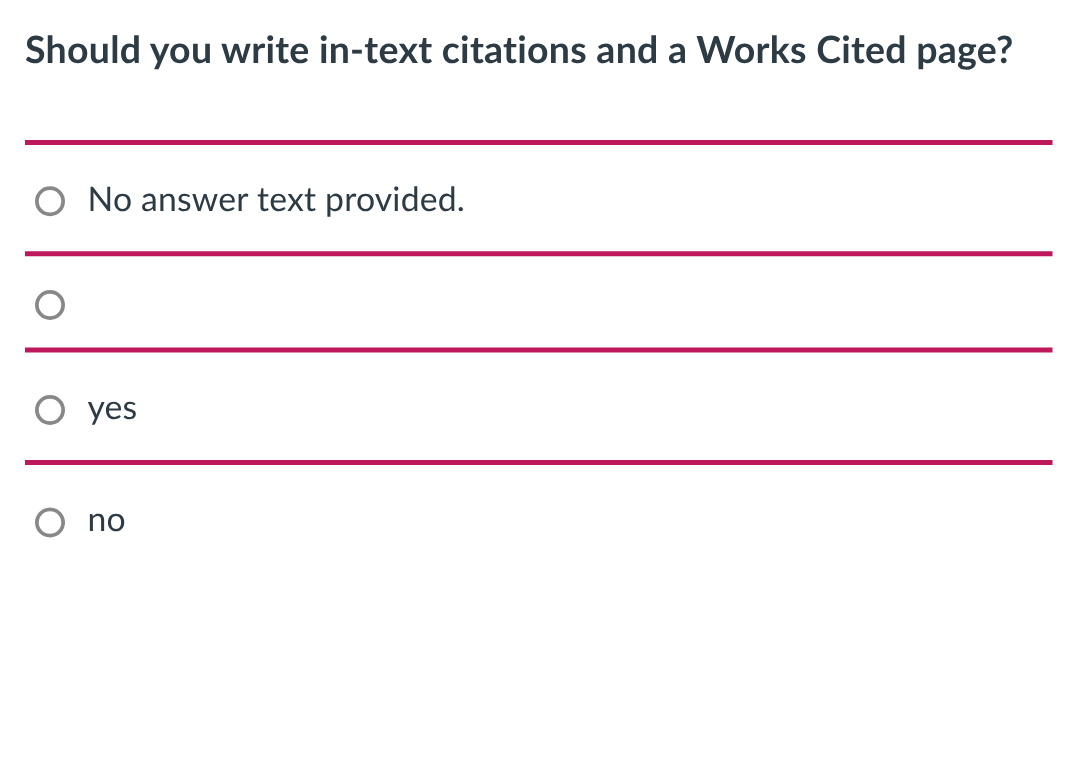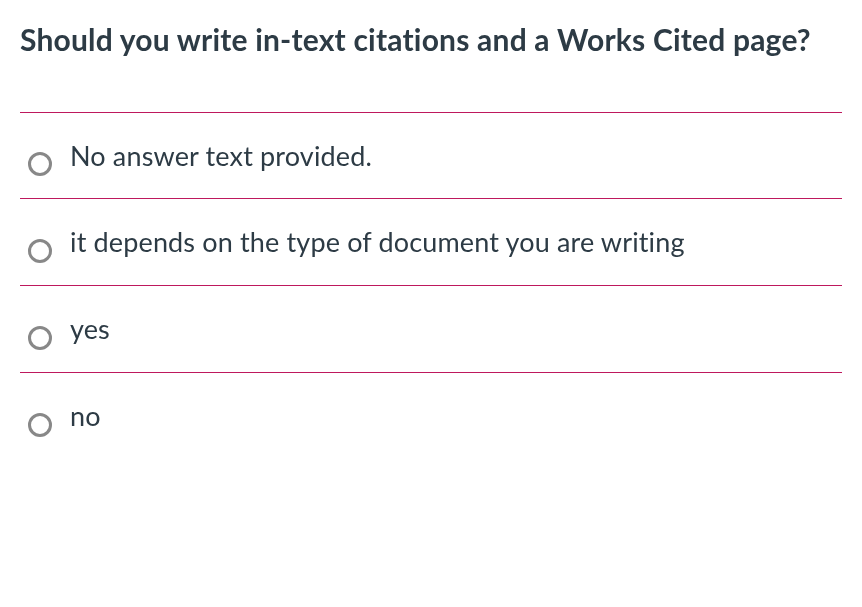--- a/index.html
+++ b/index.html
@@ -18,23 +18,23 @@
     .question-text {
       font-size: 30px;
       font-weight: 700;
       line-height: 1.45;
       color: #2d3b45;
       margin-bottom: 50px;
       letter-spacing: 0.2px;
     }
     .option-row {
       display: flex;
-      align-items: flex-end;
+      align-items: center;
       padding: 22px 0 22px 8px;
-      border-top: 1px solid #be185d;
+      border-top: 4px solid #be185d;
     }
     .radio-outer {
       width: 24px;
       height: 24px;
       border: 3px solid #888888;
       border-radius: 50%;
       flex-shrink: 0;
       margin-top: 5px;
       margin-right: 18px;
       background: #ffffff;
@@ -52,21 +52,20 @@
 
 <div class="question-text">Should you write in-text citations and a Works Cited page?</div>
 
 <div class="option-row">
   <div class="radio-outer"></div>
   <div class="option-label">No answer text provided.</div>
 </div>
 
 <div class="option-row">
   <div class="radio-outer"></div>
-  <div class="option-label">it depends on the type of document you are writing</div>
 </div>
 
 <div class="option-row">
   <div class="radio-outer"></div>
   <div class="option-label">yes</div>
 </div>
 
 <div class="option-row">
   <div class="radio-outer"></div>
   <div class="option-label">no</div>

